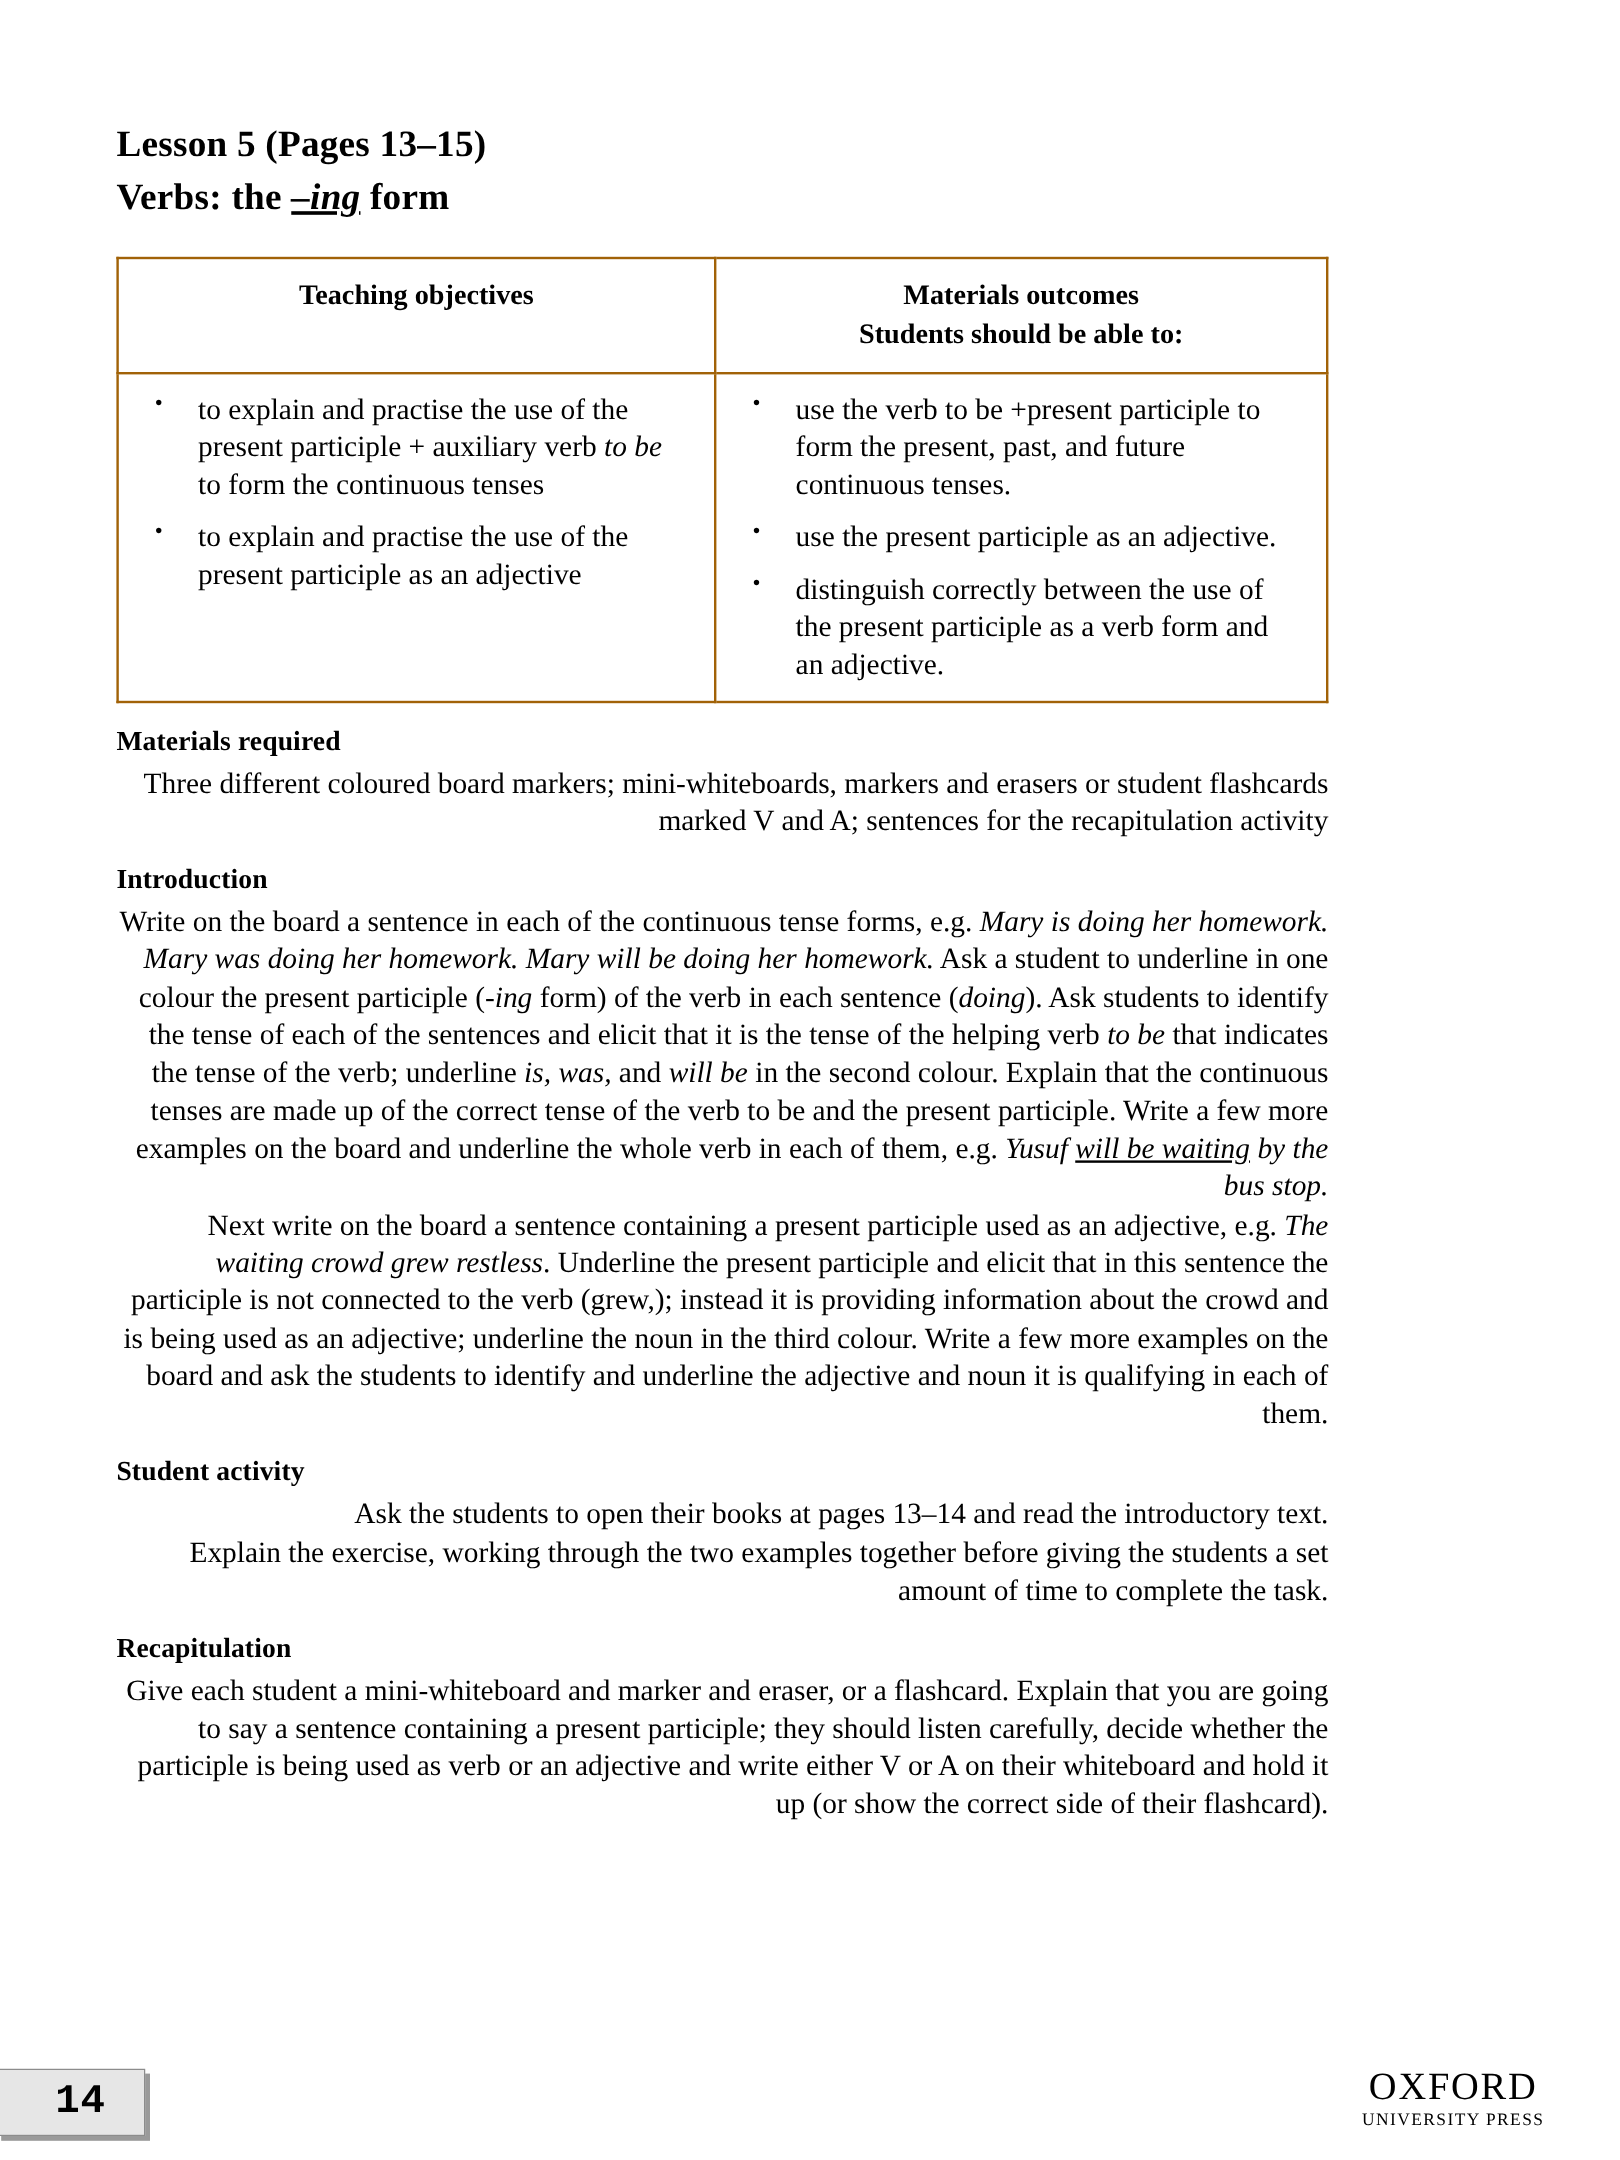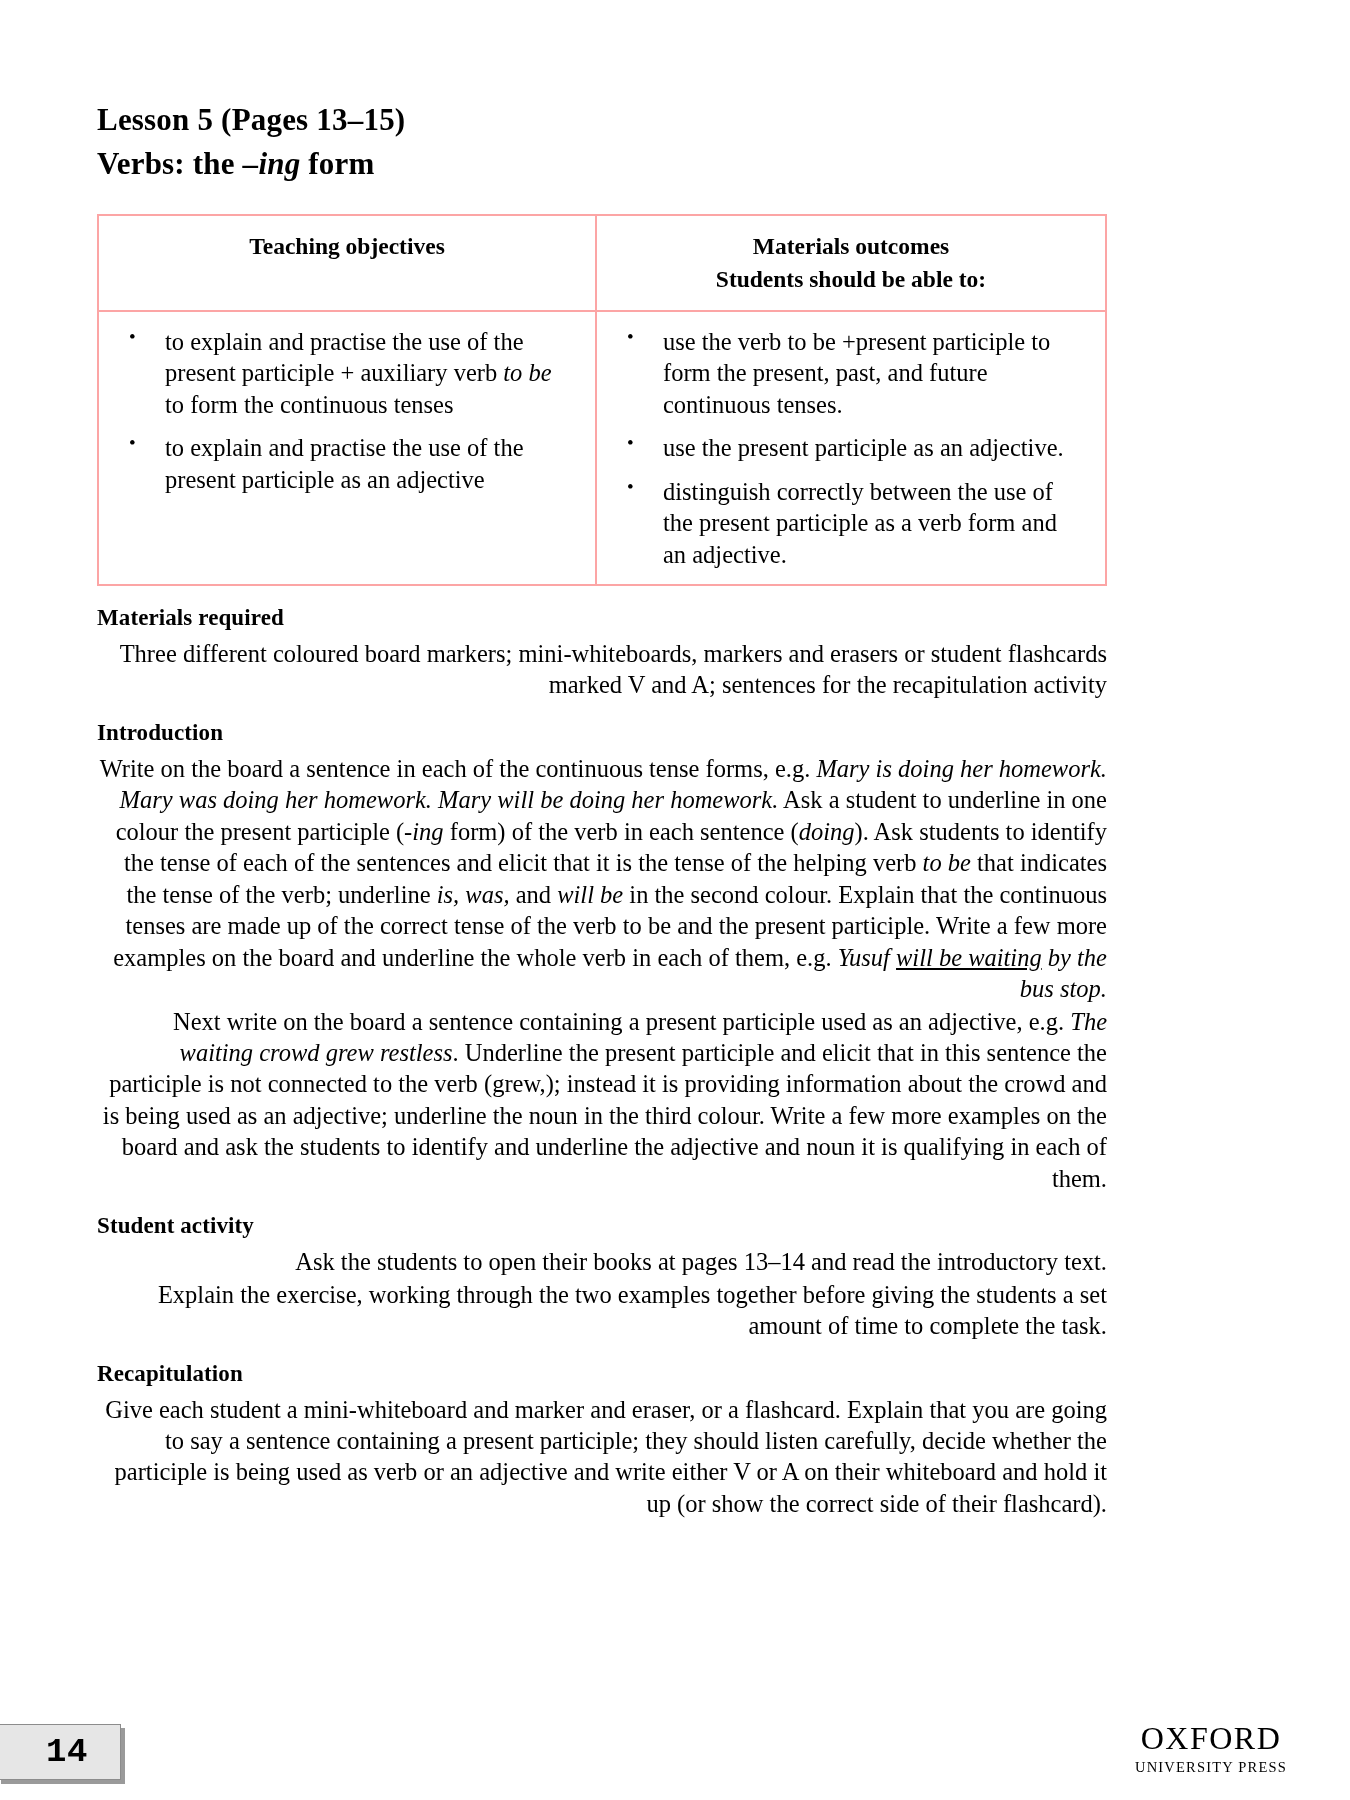--- a/index.html
+++ b/index.html
@@ -31,21 +31,21 @@
 
   
   .title-line {
     font-size: 31px;
     font-weight: bold;
     letter-spacing: 0.2px;
     line-height: 1.42;
     margin: 0;
     white-space: nowrap;
   }
-  .title-line em { font-style: italic; font-weight: bold; }
+  .title-line em { font-style: italic; font-weight: bold; text-decoration: underline; }
 
   .sec-head {
     font-size: 23px;
     font-weight: bold;
     margin: 0;
     line-height: 1.3;
     letter-spacing: 0.1px;
   }
 
   .body-p {
@@ -58,21 +58,21 @@
   .body-p u { text-decoration: underline; }
 
   
   .tbl {
     border-collapse: collapse;
     width: 1008px;
     table-layout: fixed;
     margin: 0;
   }
   .tbl td, .tbl th {
-    border: 2px solid #fca5a5;
+    border: 2px solid #a16207;
     vertical-align: top;
     padding: 0;
   }
   .tbl .th-cell {
     text-align: center;
     font-weight: bold;
     font-size: 23.5px;
     line-height: 1.42;
     padding: 14px 10px 13px 10px;
   }

